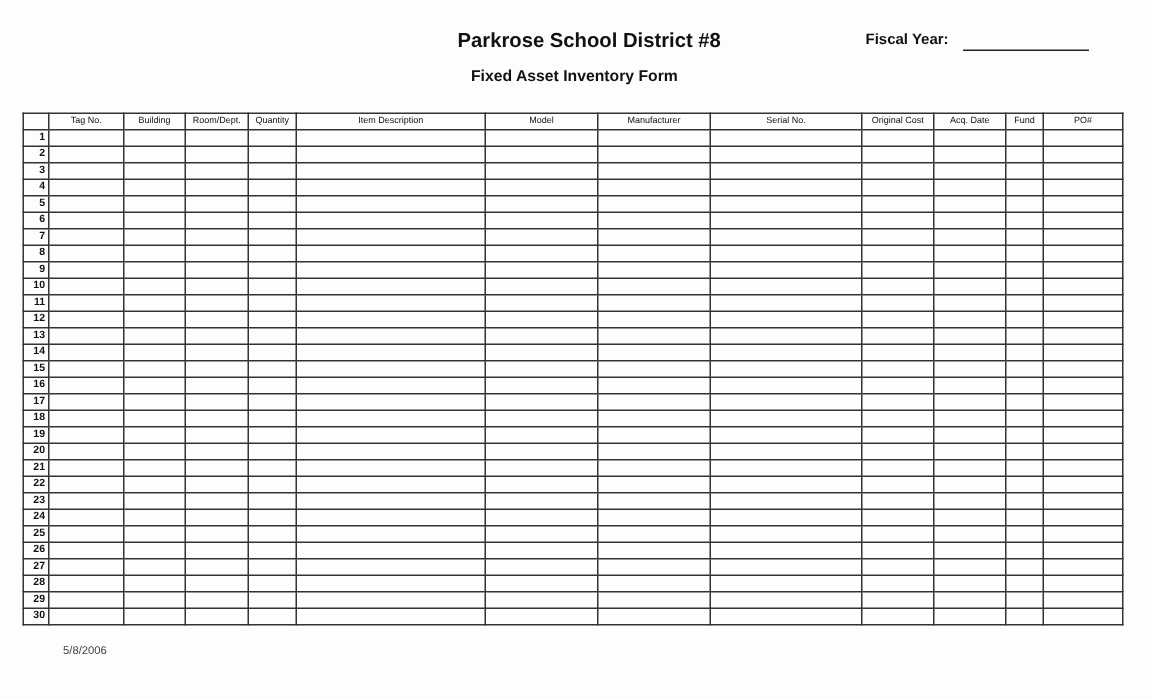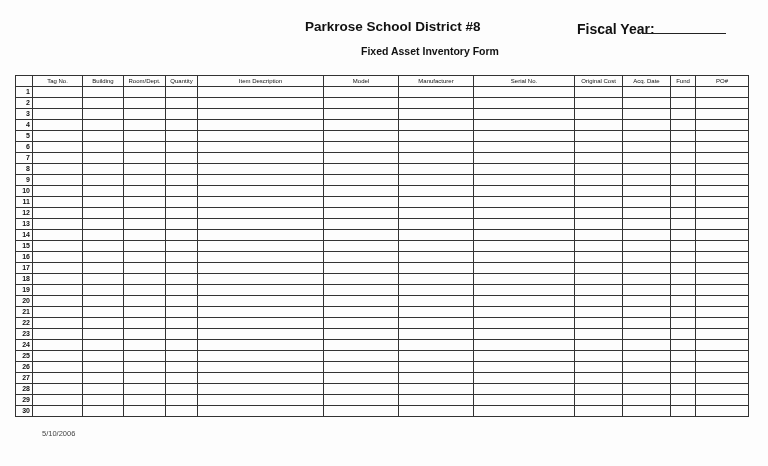--- a/index.html
+++ b/index.html
@@ -1,21 +1,21 @@
 <!DOCTYPE html>
 <html><head>
 <meta charset="utf-8">
 <style>
   html, body { margin:0; padding:0; background:#fdfdfd; }
   body { width:768px; height:466px; position:relative; overflow:hidden;
          font-family:"Liberation Sans", sans-serif; color:#111; }
   .title { position:absolute; left:305px; top:19px; font-size:13.5px; font-weight:bold; }
-  .fiscal { position:absolute; left:577px; top:21px; font-size:14px; font-weight:bold; }
+  .fiscal { position:absolute; left:577px; top:21px; font-size:10px; font-weight:bold; }
   .fiscal-line { position:absolute; left:642px; top:33px; width:84px; border-bottom:1px solid #222; }
-  .subtitle { position:absolute; left:314px; top:45px; font-size:10.5px; font-weight:bold;margin-left:47px; }
+  .subtitle { position:absolute; left:314px; top:45px; font-size:10.5px; font-weight:bold; }
   table { position:absolute; left:15px; top:75px; border-collapse:collapse; table-layout:fixed; }
   td, th { border:1px solid #333; padding:0; height:10px; font-size:6px; line-height:10px; }
   th { font-weight:normal; text-align:center; height:10px; }
   td.num { text-align:right; font-weight:bold; font-size:7px; padding-right:2px; }
   .date { position:absolute; left:42px; top:429px; font-size:7.5px; color:#444; }
 </style>
 </head>
 <body>
 
 <div class="title">Parkrose School District #8</div>
@@ -503,13 +503,13 @@
         <td></td>
         <td></td>
         <td></td>
         <td></td>
         <td></td>
         <td></td>
       </tr>
     </tbody>
 </table>
 
-<div class="date">5/10/2006</div>
+<div class="date">5/8/2006</div>
 
 </body></html>

